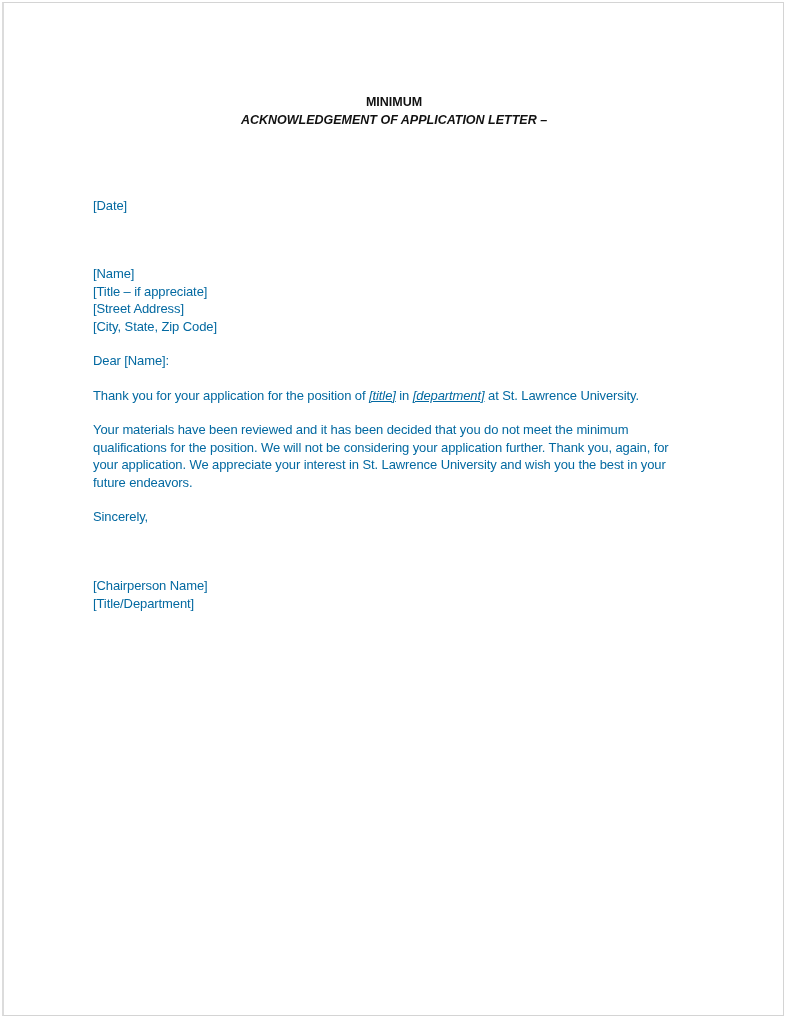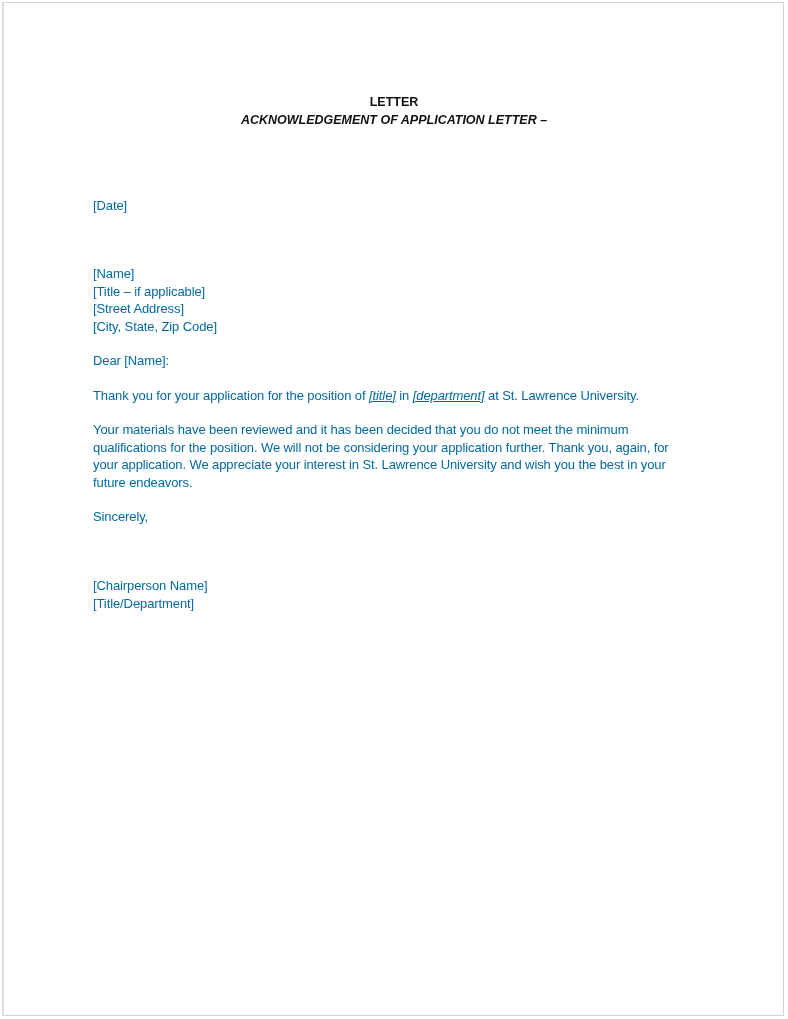--- a/index.html
+++ b/index.html
@@ -9,28 +9,28 @@
     .title-block .sub { font-style: italic; }
     .line { position: absolute; left: 93px; font-size: 13px; line-height: 17.5px; white-space: nowrap; color: #0369a1; letter-spacing: -0.1px; }
     .ph { font-weight: normal; font-style: italic; text-decoration: underline; text-align: right; }
   </style>
 </head>
 <body>
 
 <div class="page"></div>
 
 <div class="title-block">
-  <div>LETTER</div>
+  <div>MINIMUM</div>
   <div class="sub">ACKNOWLEDGEMENT OF APPLICATION LETTER –</div>
 </div>
 
 <div class="line" style="top:197px">[Date]</div>
 
 <div class="line" style="top:265px">[Name]</div>
-<div class="line" style="top:283px">[Title – if applicable]</div>
+<div class="line" style="top:283px">[Title – if appreciate]</div>
 <div class="line" style="top:300px">[Street Address]</div>
 <div class="line" style="top:318px">[City, State, Zip Code]</div>
 
 <div class="line" style="top:352px">Dear [Name]:</div>
 
 <div class="line" style="top:387px"><span>Thank you for your application for the position of </span><span class="ph">[title]</span><span> in </span><span class="ph">[department]</span><span> at St. Lawrence University.</span></div>
 
 <div class="line" style="top:421px">Your materials have been reviewed and it has been decided that you do not meet the minimum</div>
 <div class="line" style="top:439px">qualifications for the position.  We will not be considering your application further. Thank you, again, for</div>
 <div class="line" style="top:456px">your application.  We appreciate your interest in St. Lawrence University and wish you the best in your</div>

